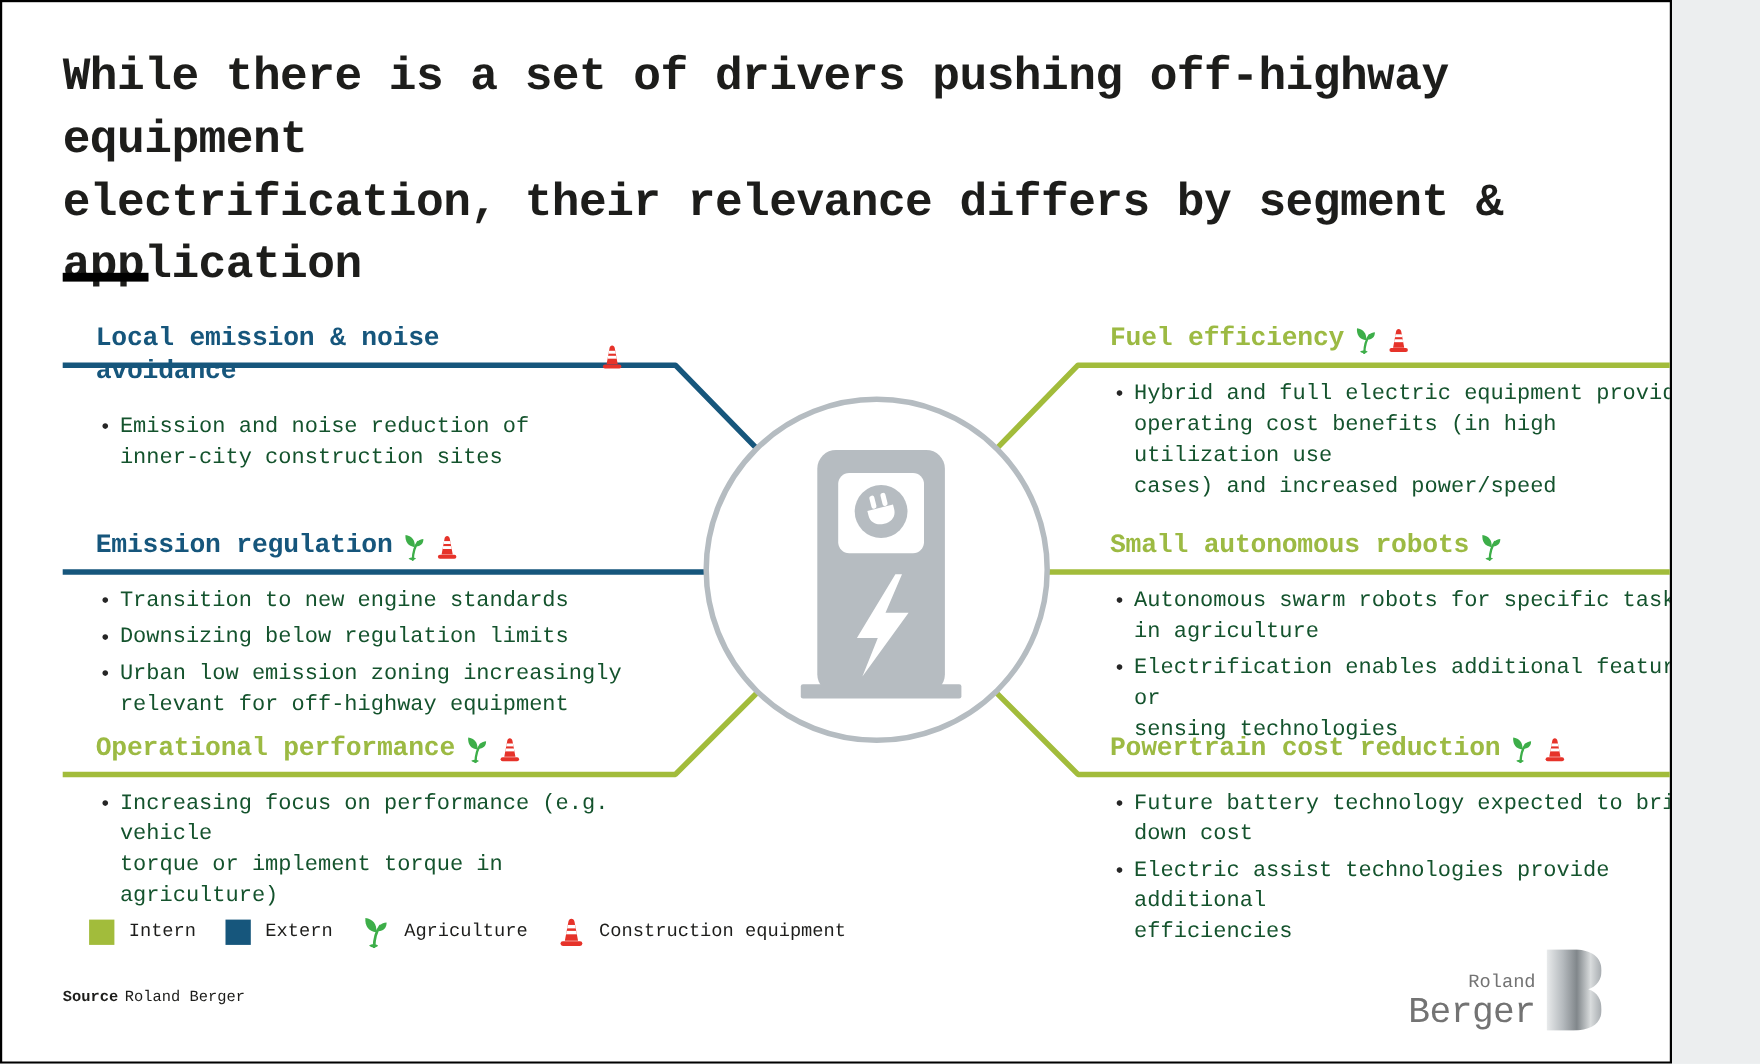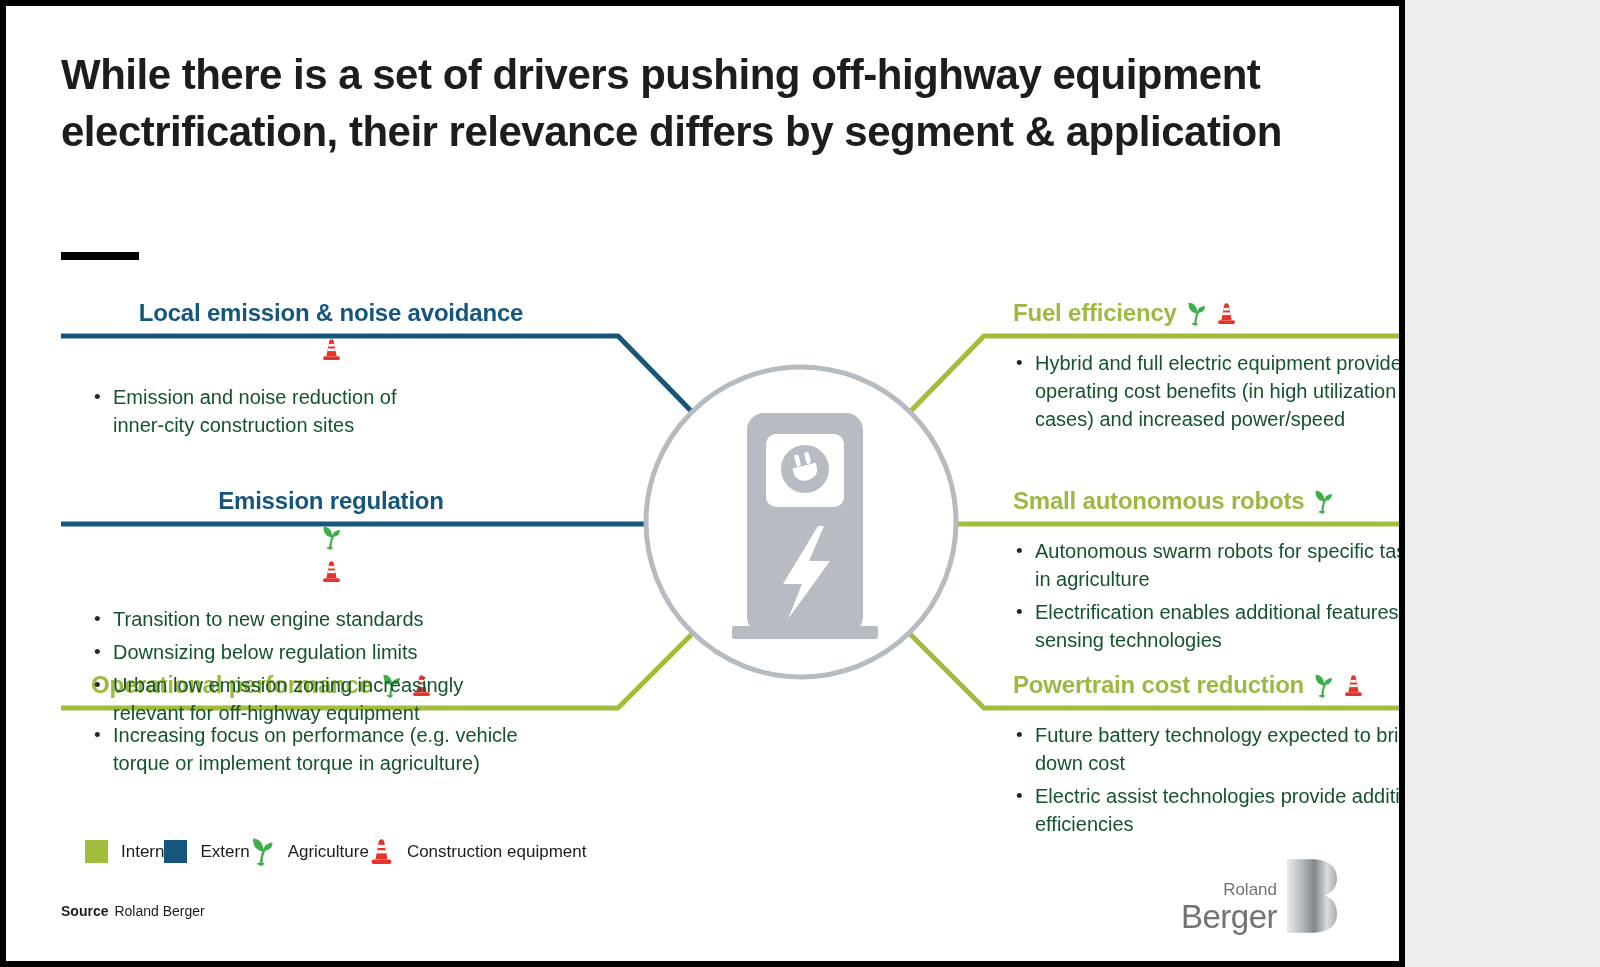--- a/index.html
+++ b/index.html
@@ -1,44 +1,44 @@
 <!DOCTYPE html>
 <html><head>
 <meta charset="utf-8">
 <style>
   html,body{margin:0;padding:0;background:#eceeef;font-family:"Liberation Sans",sans-serif;}
-  .slide{position:relative;width:1405px;height:967px;background:#ffffff;border:6px solid #000000;box-sizing:border-box;overflow:hidden;}
+  .slide{position:relative;width:1520px;height:967px;background:#ffffff;border:2px solid #000000;box-sizing:border-box;overflow:hidden;font-family:Liberation Mono, monospace;}
 
   
   .title{position:absolute;left:55px;top:40px;margin:0;font-size:42px;font-weight:700;line-height:57px;letter-spacing:-0.5px;color:#1d1d1b;}
   .subtitle{position:absolute;left:55px;top:180px;font-size:30px;font-weight:400;color:#1d1d1b;}
   .title-dash{position:absolute;left:55px;top:246px;width:78px;height:8px;background:#000;}
 
   
   .connectors{position:absolute;left:0;top:0;width:1600px;height:967px;}
 
   
   .driver{position:absolute;width:480px;}
   .driver.right{width:545px;}
   .s1{left:85px;top:292px;}
   .s2{left:85px;top:480px;}
   .s3{left:85px;top:664px;}
   .s4{left:1007px;top:292px;}
   .s5{left:1007px;top:480px;}
   .s6{left:1007px;top:664px;}
   .sec-title{display:flex;align-items:center;gap:9px;margin:0;font-size:24px;font-weight:700;line-height:30px;letter-spacing:-0.2px;}
-  .sec-title.blue{color:#16567c;flex-direction:column;}
+  .sec-title.blue{color:#16567c;}
   .sec-title.green{color:#9cba43;}
   .sec-title .hicon{width:21px;height:25px;flex:0 0 auto;}
   .driver ul{list-style:none;margin:21px 0 0 0;padding:0;}
   .driver li{position:relative;padding-left:22px;margin:0 0 5px 0;font-size:20px;line-height:28px;color:#14532d;white-space:pre-line;}
   .driver li::before{content:"•";position:absolute;left:3px;top:0;font-size:19px;color:#262626;}
 
   
-  .legend{position:absolute;left:55px;top:831px;display:flex;align-items:center;padding-left:24px;}
+  .legend{position:absolute;left:55px;top:831px;display:flex;align-items:center;gap:27px;padding-left:24px;}
   .legend-item{display:flex;align-items:center;gap:13px;}
   .swatch{width:23px;height:23px;display:inline-block;}
   .swatch.intern{background:#a2bc3b;}
   .swatch.extern{background:#16567c;}
   .legend-item .licon{width:25px;height:29px;}
   .legend-label{font-size:17px;color:#1d1d1b;}
 
   
   .source{position:absolute;left:55px;top:897px;font-size:14px;color:#1d1d1b;}
   .source .src-label{font-weight:700;margin-right:6px;}

